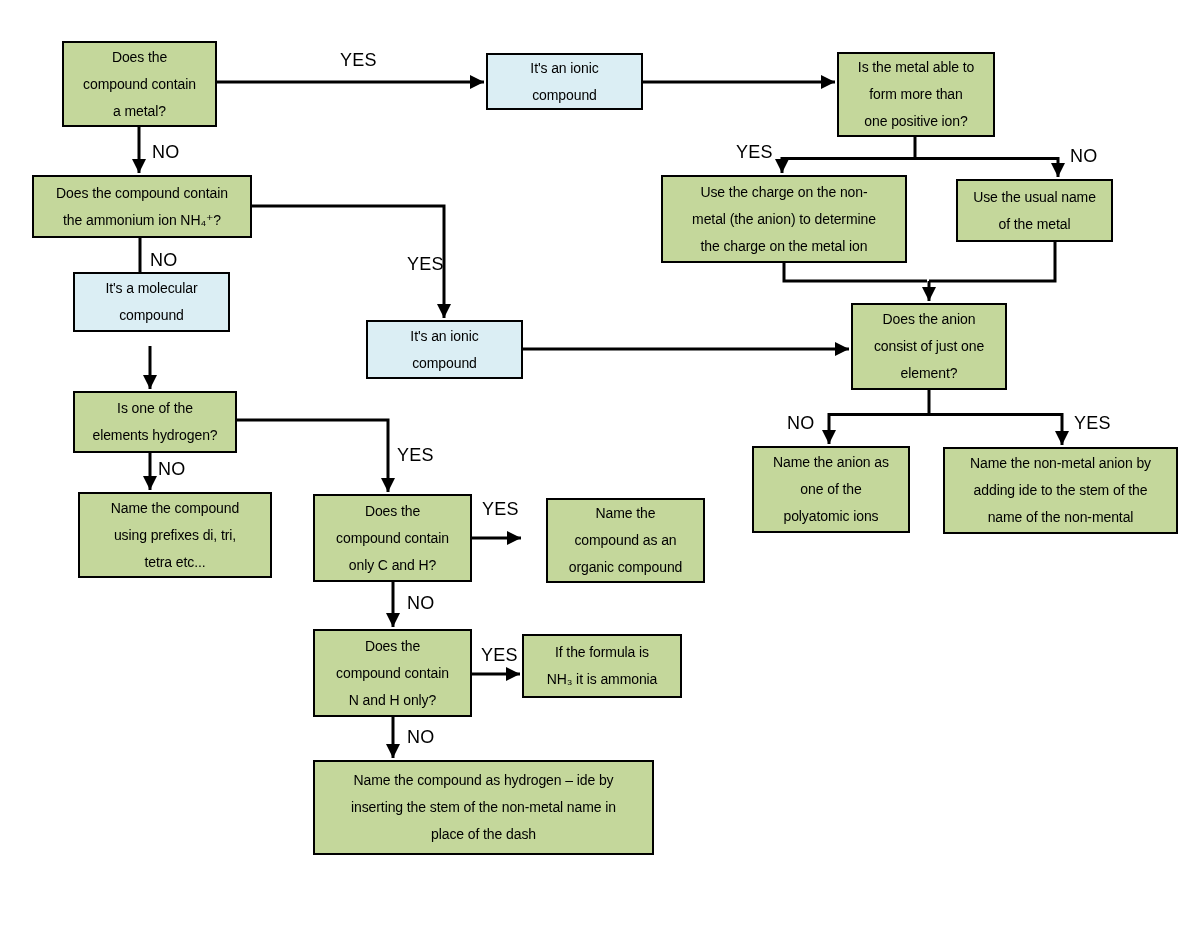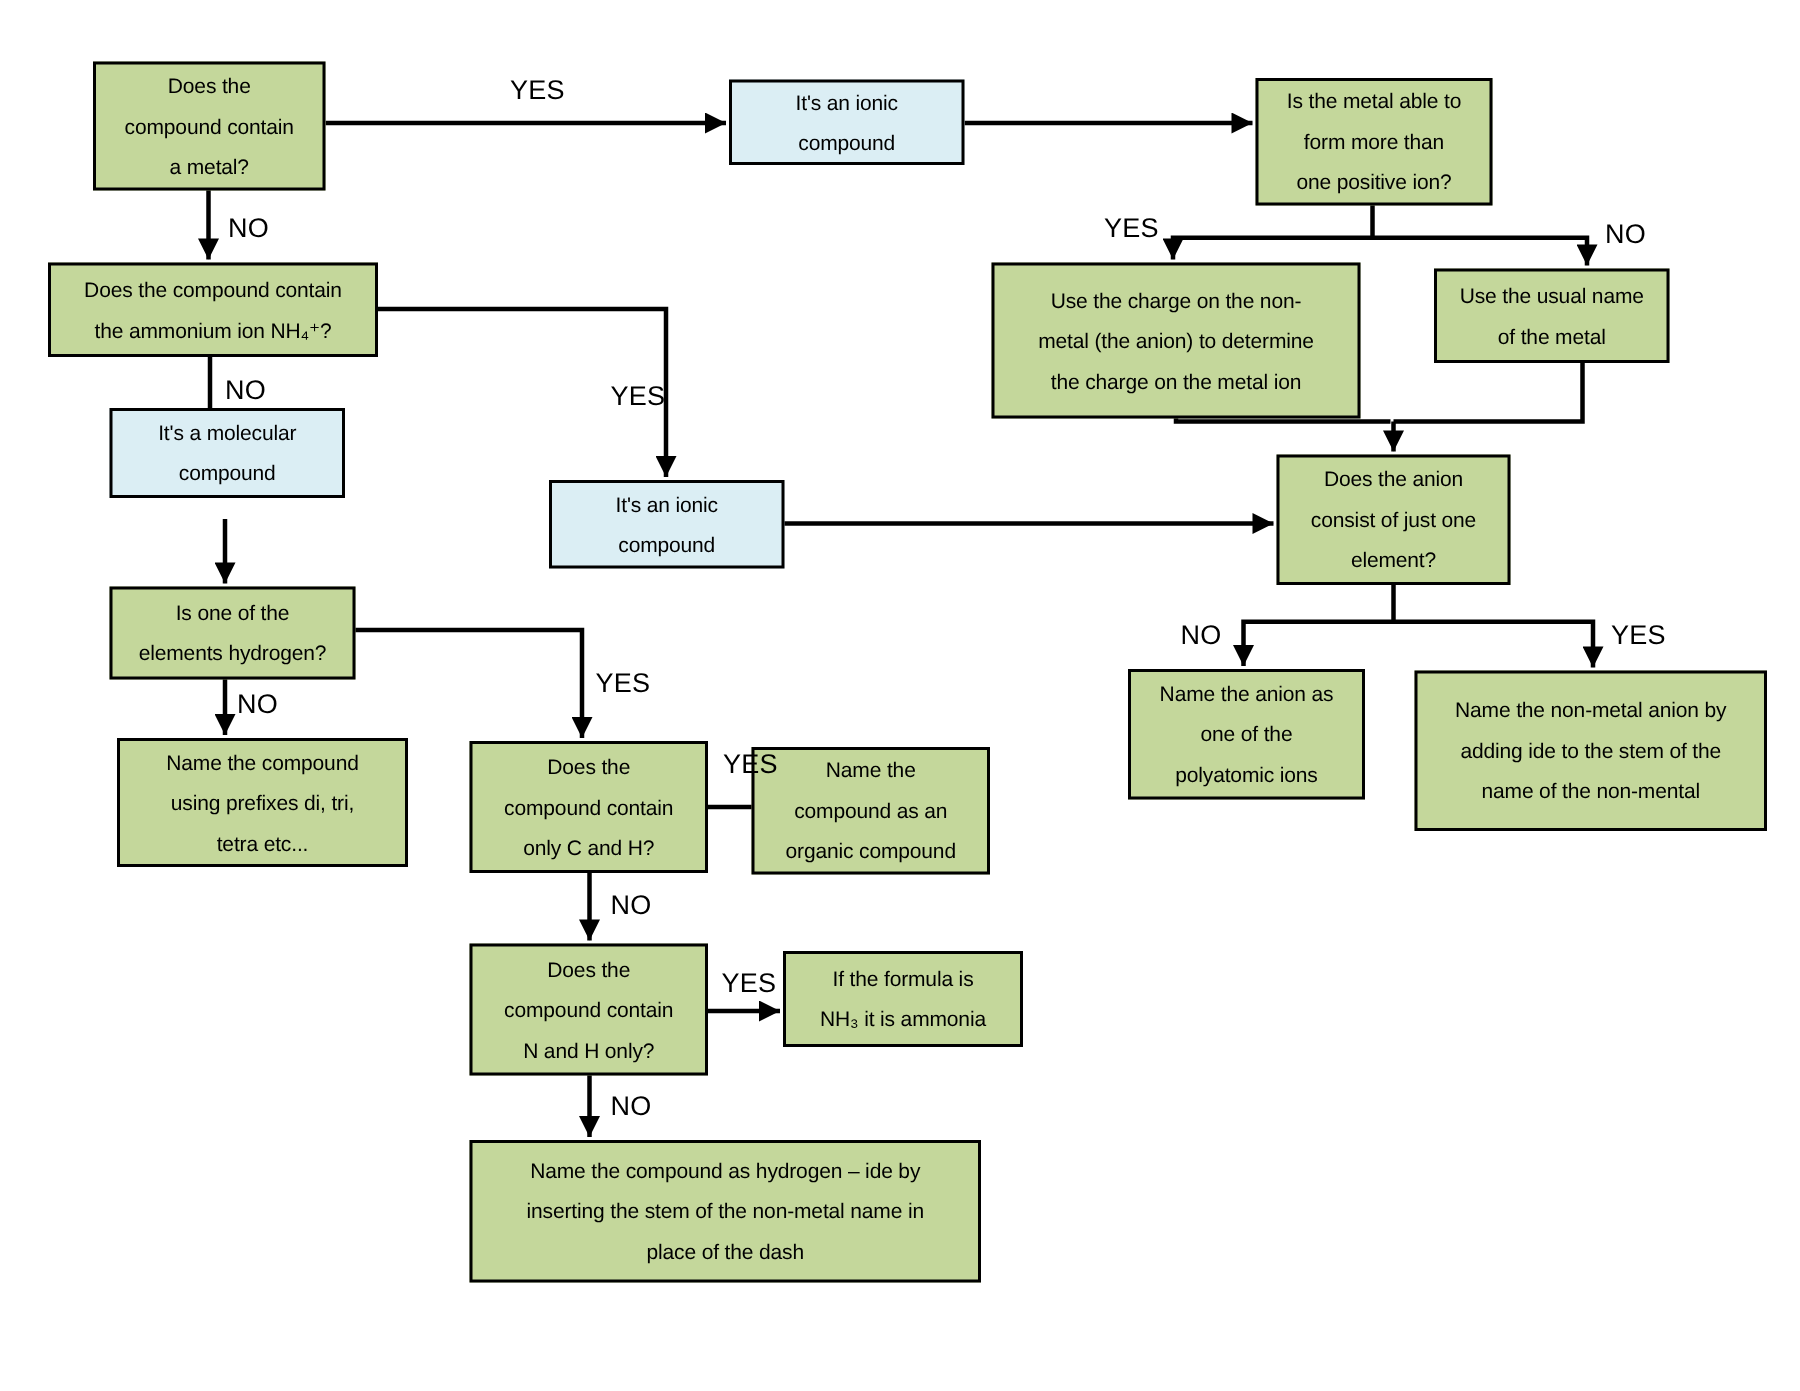--- a/index.html
+++ b/index.html
@@ -69,36 +69,36 @@
 compound contain
 a metal?</div>
 
   <div class="node blue" style="left:486px;top:53px;width:157px;height:57px">It's an ionic
 compound</div>
 
   <div class="node green" style="left:837px;top:52px;width:158px;height:85px">Is the metal able to
 form more than
 one positive ion?</div>
 
-  <div class="node green" style="left:661px;top:175px;width:246px;height:104px">Use the charge on the non-
+  <div class="node green" style="left:661px;top:175px;width:246px;height:88px">Use the charge on the non-
 metal (the anion) to determine
 the charge on the metal ion</div>
 
   <div class="node green" style="left:956px;top:179px;width:157px;height:63px">Use the usual name
 of the metal</div>
 
   <div class="node green" style="left:851px;top:303px;width:156px;height:87px">Does the anion
 consist of just one
 element?</div>
 
   <div class="node green" style="left:752px;top:446px;width:158px;height:87px">Name the anion as
 one of the
 polyatomic ions</div>
 
-  <div class="node green" style="left:943px;top:447px;width:235px;height:107px">Name the non-metal anion by
+  <div class="node green" style="left:943px;top:447px;width:235px;height:87px">Name the non-metal anion by
 adding ide to the stem of the
 name of the non-mental</div>
 
   <div class="node green" style="left:32px;top:175px;width:220px;height:63px">Does the compound contain
 the ammonium ion NH₄⁺?</div>
 
   <div class="node blue" style="left:73px;top:272px;width:157px;height:60px">It's a molecular
 compound</div>
 
   <div class="node green" style="left:73px;top:391px;width:164px;height:62px">Is one of the
@@ -108,21 +108,21 @@
 using prefixes di, tri,
 tetra etc...</div>
 
   <div class="node blue" style="left:366px;top:320px;width:157px;height:59px">It's an ionic
 compound</div>
 
   <div class="node green" style="left:313px;top:494px;width:159px;height:88px">Does the
 compound contain
 only C and H?</div>
 
-  <div class="node green" style="left:501px;top:498px;width:159px;height:85px">Name the
+  <div class="node green" style="left:546px;top:498px;width:159px;height:85px">Name the
 compound as an
 organic compound</div>
 
   <div class="node green" style="left:313px;top:629px;width:159px;height:88px">Does the
 compound contain
 N and H only?</div>
 
   <div class="node green" style="left:522px;top:634px;width:160px;height:64px">If the formula is
 NH₃ it is ammonia</div>
 

